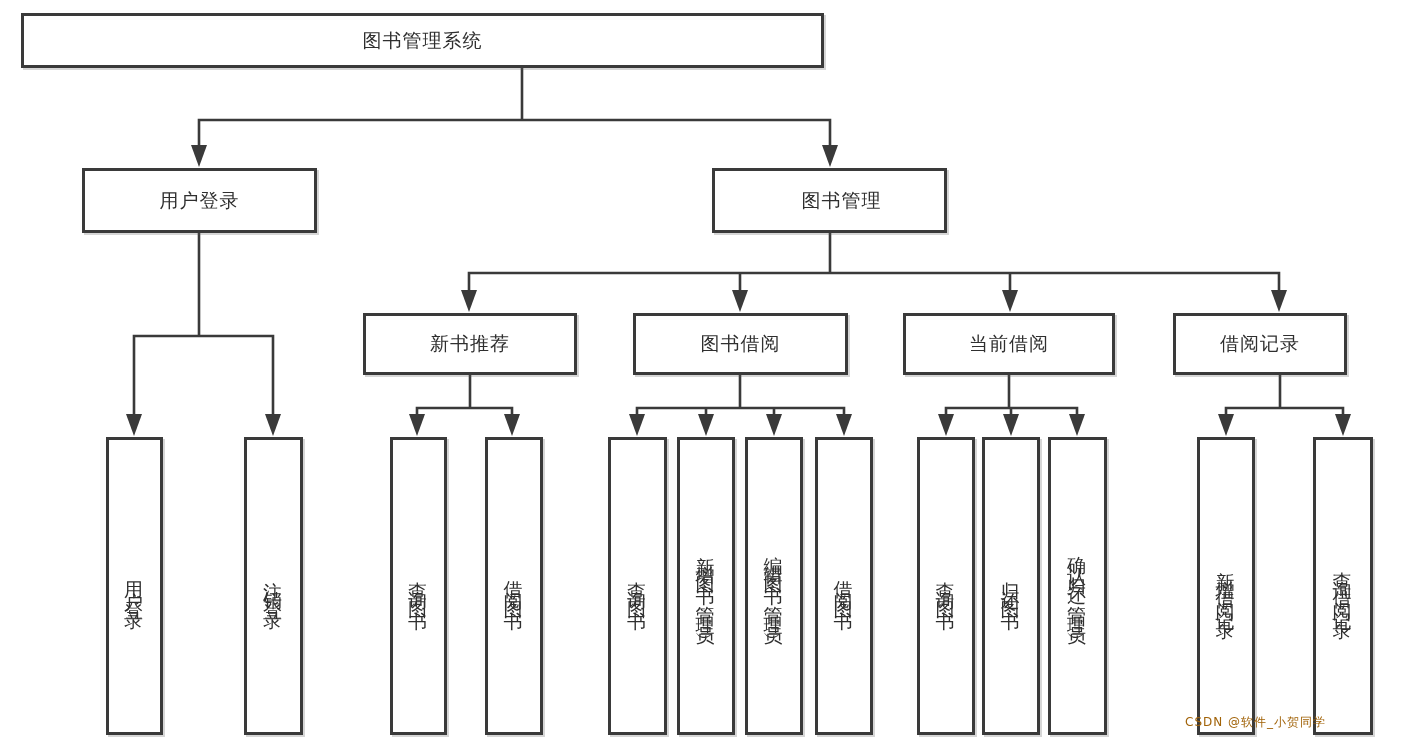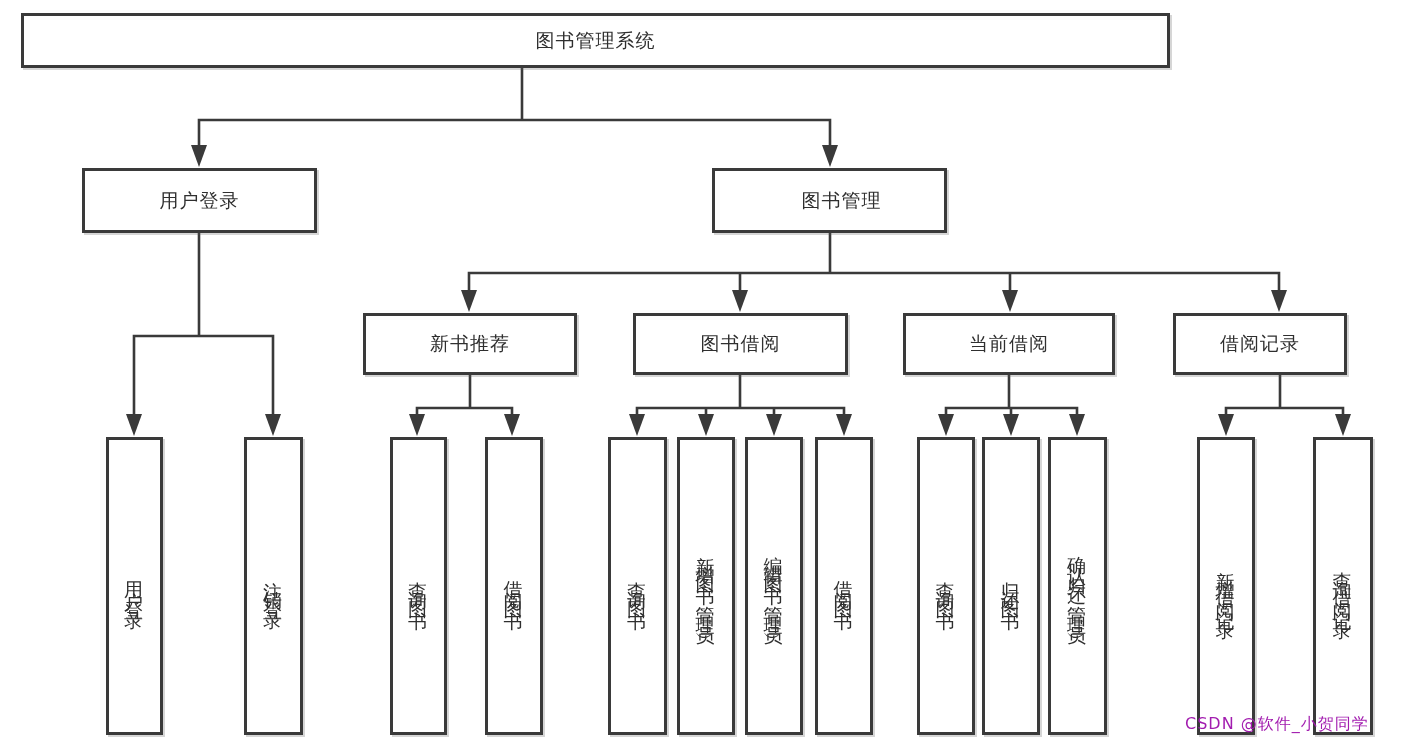--- a/index.html
+++ b/index.html
@@ -41,22 +41,22 @@
   #wires{
     position:absolute;
     left:0;top:0;
     pointer-events:none;
   }
   #watermark{
     position:absolute;
     left:1185px;
     top:714px;
     width:210px;
-    font-size:16px;
-    color:#a21caf;
+    font-size:12px;
+    color:#a16207;
     letter-spacing:1px;
     white-space:nowrap;
   }
 </style>
 </head>
 <body>
 
 <div id="canvas">
 
   <svg id="wires" width="1405" height="747" viewBox="0 0 1405 747">
@@ -92,21 +92,21 @@
       <polygon points="774,436 766,414 782,414"></polygon>
       <polygon points="844,436 836,414 852,414"></polygon>
       <polygon points="946,436 938,414 954,414"></polygon>
       <polygon points="1011,436 1003,414 1019,414"></polygon>
       <polygon points="1077,436 1069,414 1085,414"></polygon>
       <polygon points="1226,436 1218,414 1234,414"></polygon>
       <polygon points="1343,436 1335,414 1351,414"></polygon>
     </g>
   </svg>
 
-  <div class="box" style="left:21px;top:13px;width:1149px;height:55px;">
+  <div class="box" style="left:21px;top:13px;width:803px;height:55px;">
     <span class="hlabel">图书管理系统</span>
   </div>
 
   <div class="box" style="left:82px;top:168px;width:235px;height:65px;">
     <span class="hlabel">用户登录</span>
   </div>
   <div class="box" style="left:712px;top:168px;width:235px;height:65px;padding-left:24px;">
     <span class="hlabel">图书管理</span>
   </div>
 

